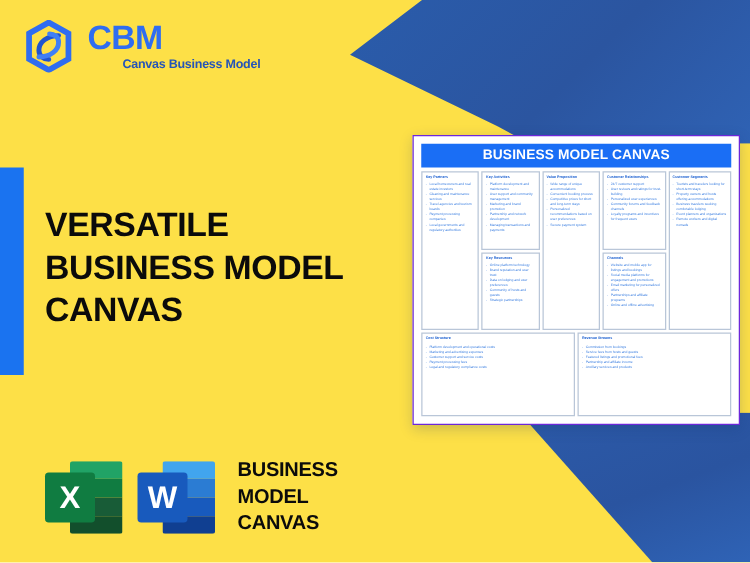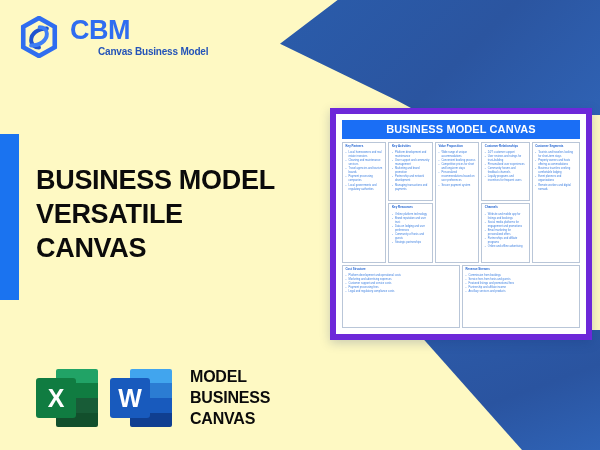--- a/index.html
+++ b/index.html
@@ -5,21 +5,21 @@
   * { box-sizing: border-box; margin: 0; padding: 0; }
   html, body {
     width: 600px; height: 450px;
     overflow: hidden;
     background: #ffffff;
     font-family: "Liberation Sans", sans-serif;
   }
   #page {
     position: relative;
     width: 600px; height: 450px;
-    background: #fef9c3;
+    background: #fde047;
     overflow: hidden;
   }
 
   
   .shape-top-right {
     position: absolute;
     top: 0; right: 0;
     width: 320px; height: 115px;
     background: linear-gradient(135deg, #2a5cab 0%, #2b55a0 55%, #2f62b4 100%);
     clip-path: polygon(18% 0%, 100% 0%, 100% 100%, 45% 100%, 37% 88%, 0% 38%);
@@ -114,21 +114,21 @@
     font-size: 16px; font-weight: bold; color: #0b0b0b;
     line-height: 1.3; letter-spacing: -0.2px; margin-left: 6px;
   }
 
   
   .canvas-doc {
     position: absolute;
     left: 330px; top: 108px;
     width: 262px; height: 232px;
     background: #ffffff;
-    border: 6px solid #6d28d9;
+    border: 1px solid #6d28d9;
     box-shadow: 0 3px 10px rgba(20,50,110,0.22);
     padding: 6px;
   }
   .canvas-inner { width: 100%; height: 100%; display: flex; flex-direction: column; }
   .canvas-title {
     background: #1a6ef5;
     color: #ffffff;
     font-size: 11px;
     font-weight: bold;
     text-align: center;
@@ -191,22 +191,22 @@
       <path d="M44 19 C30 19 20 27 20 37 C20 44 26 48 32 48" fill="none" stroke="#1f54cf" stroke-width="6" stroke-linecap="round"></path>
       <path d="M20 45 C34 45 44 37 44 27 C44 21 39 17 33 17" fill="none" stroke="#3f7ff5" stroke-width="6" stroke-linecap="round"></path>
     </svg>
     <div class="logo-text">
       <div class="logo-title">CBM</div>
       <div class="logo-sub">Canvas Business Model</div>
     </div>
   </div>
 
   <div class="headline">
+    <div>VERSATILE</div>
     <div>BUSINESS MODEL</div>
-    <div>VERSATILE</div>
     <div>CANVAS</div>
   </div>
 
   <div class="office-row">
     <div class="office-icon xl">
       <div class="oi-back">
           <span class="s1"></span>
           <span class="s2"></span>
           <span class="s3"></span>
           <span class="s4"></span>
@@ -216,22 +216,22 @@
     <div class="office-icon wd">
       <div class="oi-back">
           <span class="s1"></span>
           <span class="s2"></span>
           <span class="s3"></span>
           <span class="s4"></span>
         </div>
       <div class="oi-front">W</div>
     </div>
     <div class="office-label">
+      <div>BUSINESS</div>
       <div>MODEL</div>
-      <div>BUSINESS</div>
       <div>CANVAS</div>
     </div>
   </div>
 
   <div class="canvas-doc">
     <div class="canvas-inner">
       <div class="canvas-title">BUSINESS MODEL CANVAS</div>
       <div class="canvas-grid">
 
         <div class="grid-top">

